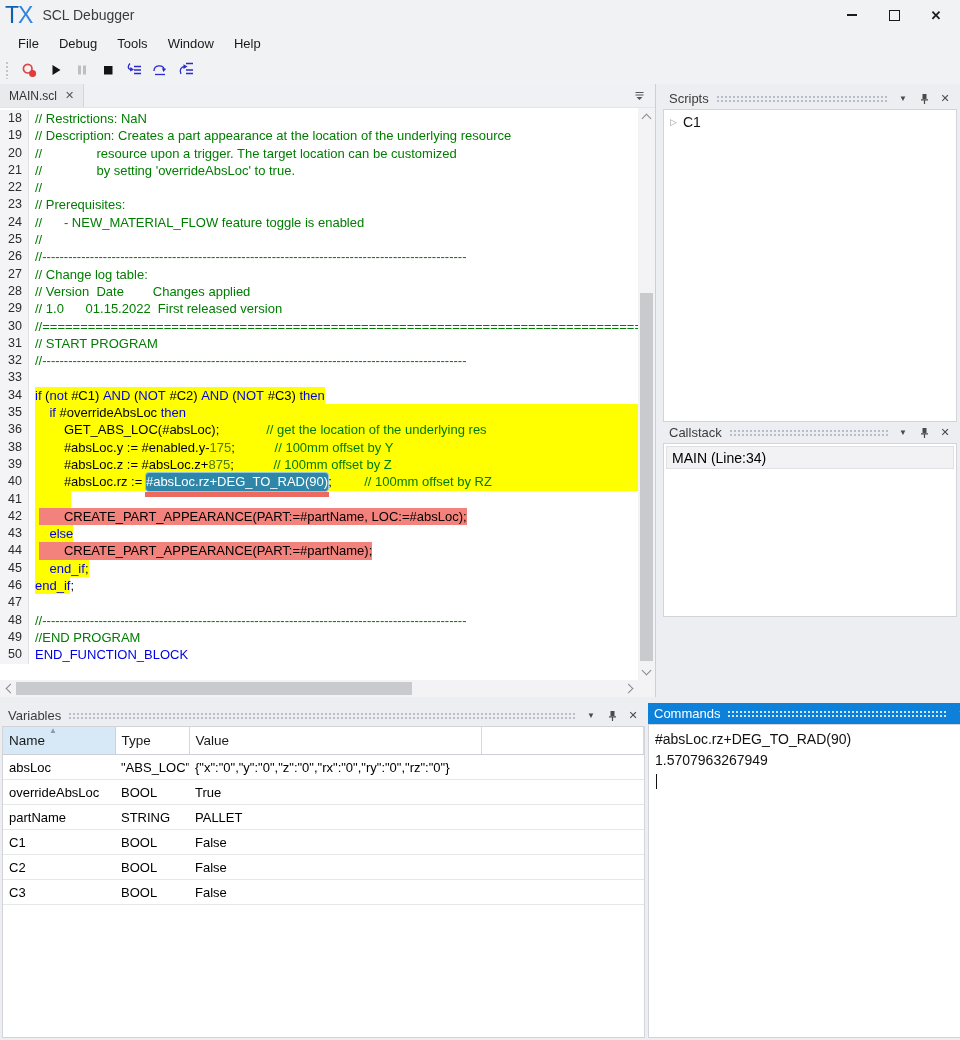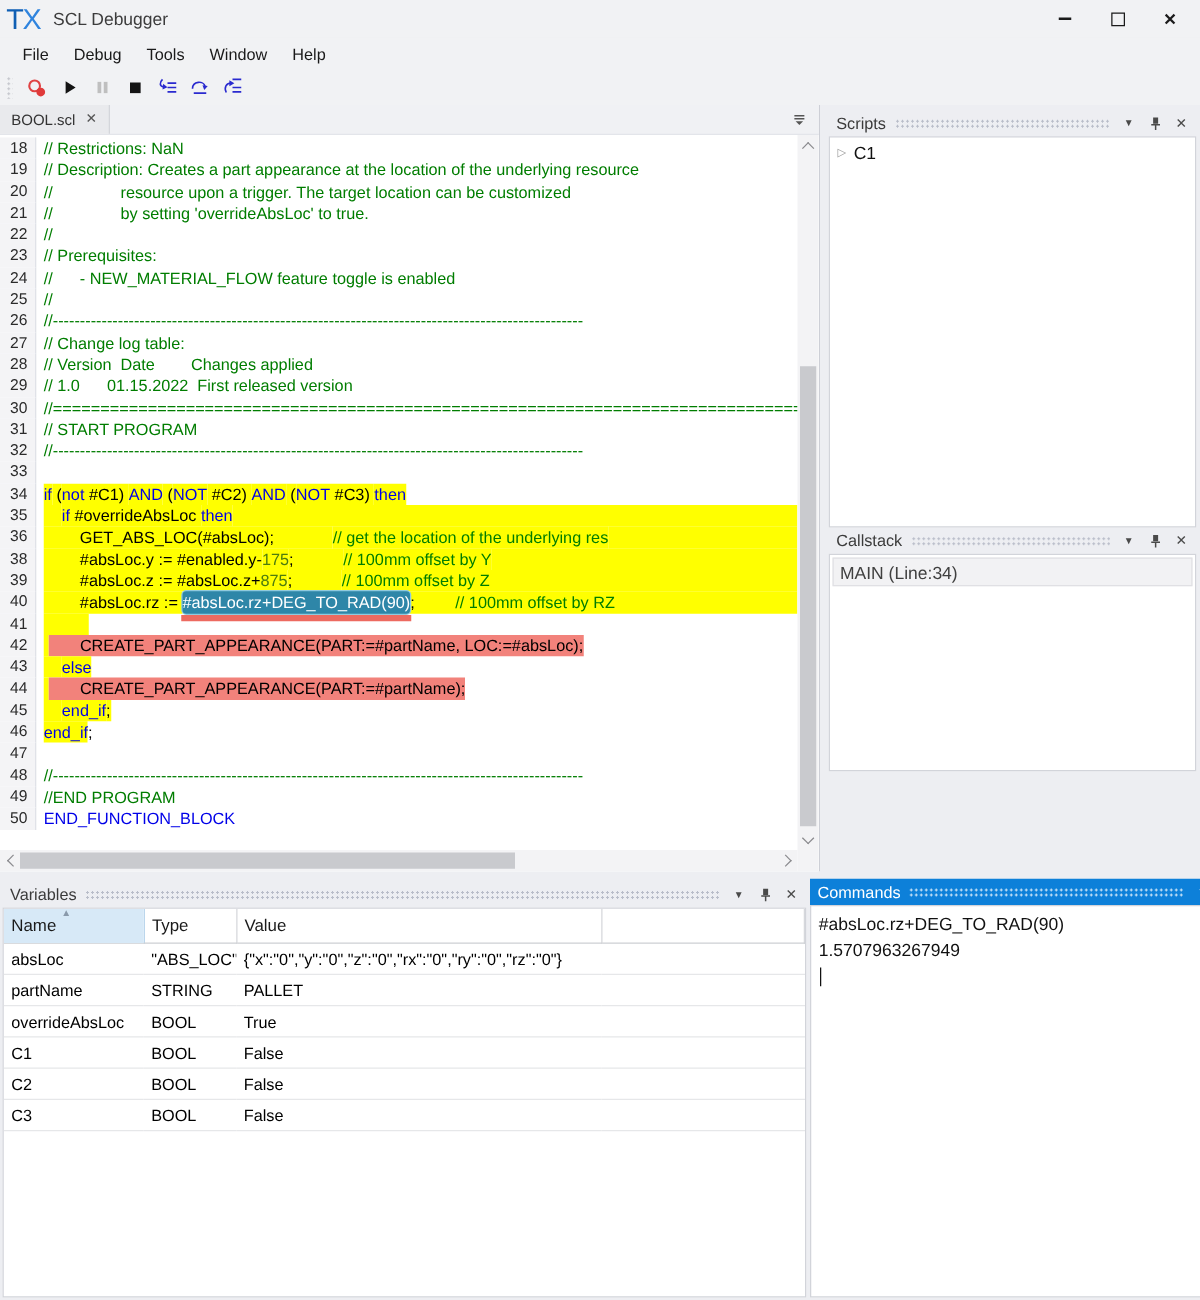--- a/index.html
+++ b/index.html
@@ -73,21 +73,21 @@
   .panel.focus .panel-header{background:#0D80D9;color:#fff}
   .panel.focus .dots{background-image:radial-gradient(rgba(255,255,255,.8) 0.9px,transparent 1.05px)}
   .panel.focus .hbtn{color:#fff}
   .scripts{left:663px;top:4px;width:294px;height:334px}
   .callstack{left:663px;top:338px;width:294px;height:195px}
   .variables{left:2px;top:621px;width:643px;height:333px}
   .commands{left:648px;top:619px;width:368px;height:335px}
   .tree-item{display:flex;align-items:center;padding:4px 6px;font-size:14px;color:#111}
   .expander{color:#9A9A9A;font-size:9px;margin-right:6px}
   .frame-row{margin:2px;background:#F2F2F4;border:1px solid #E0E0E4;height:21px;display:flex;
-             align-items:center;padding-left:5px;font-size:14px;color:#404040}
+             align-items:center;padding-left:5px;font-size:14px;color:#000000}
   
   .vtable{width:100%;border-collapse:collapse;table-layout:fixed;font-size:13px}
   .vtable th{height:25px;font-weight:normal;text-align:left;padding-left:6px;position:relative;
              border-right:1px solid #D6D8DC;border-bottom:1px solid #CDCFD4;font-size:13.5px}
   .vtable th.sorted{background:#D7E9F7;border-right-color:#BBD6EC}
   .sort-arrow{position:absolute;top:-1px;left:46px;font-size:8px;color:#8A9AAB}
   .vtable td{height:22px;padding-left:6px;border-bottom:1px solid #E6E7E9;white-space:nowrap;
              overflow:hidden;color:#000}
   
   .cmd-line{font-size:14px;line-height:21px;padding:0 6px;color:#111}
@@ -173,21 +173,21 @@
       <path d="M6.5 2.2 L10.5 4.5 L6.5 7 Z" fill="#2A2ACF"></path>
     </svg>
   </div>
 </div>
 
 <div class="main">
 
   <div class="editor-group">
     <div class="tabstrip">
       <div class="tab">
-        <span>BOOL.scl</span>
+        <span>MAIN.scl</span>
         <span class="tab-close">✕</span>
       </div>
       <span class="tab-dd">
         <svg width="11" height="11" viewBox="0 0 11 11">
           <path d="M1.5 2.5h8M1.5 5h8" stroke="#555" stroke-width="1.2"></path>
           <path d="M2.5 7 L8.5 7 L5.5 10 Z" fill="#555"></path>
         </svg>
       </span>
     </div>
     <div class="editor">
@@ -328,29 +328,29 @@
             </tr>
           </thead>
         <tbody id="vars-body">
             <tr>
               <td>absLoc</td>
               <td>"ABS_LOC"</td>
               <td>{"x":"0","y":"0","z":"0","rx":"0","ry":"0","rz":"0"}</td>
               <td></td>
             </tr>
             <tr>
+              <td>overrideAbsLoc</td>
+              <td>BOOL</td>
+              <td>True</td>
+              <td></td>
+            </tr>
+            <tr>
               <td>partName</td>
               <td>STRING</td>
               <td>PALLET</td>
-              <td></td>
-            </tr>
-            <tr>
-              <td>overrideAbsLoc</td>
-              <td>BOOL</td>
-              <td>True</td>
               <td></td>
             </tr>
             <tr>
               <td>C1</td>
               <td>BOOL</td>
               <td>False</td>
               <td></td>
             </tr>
             <tr>
               <td>C2</td>

